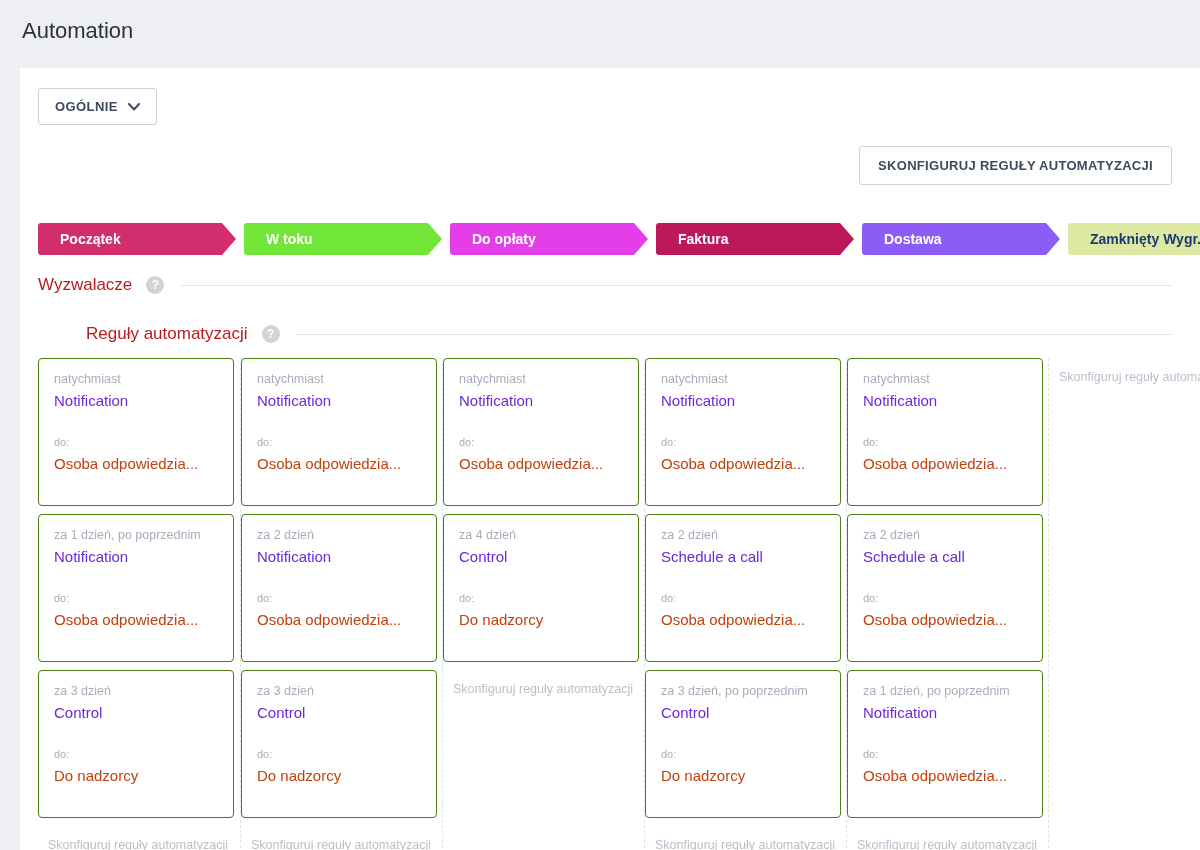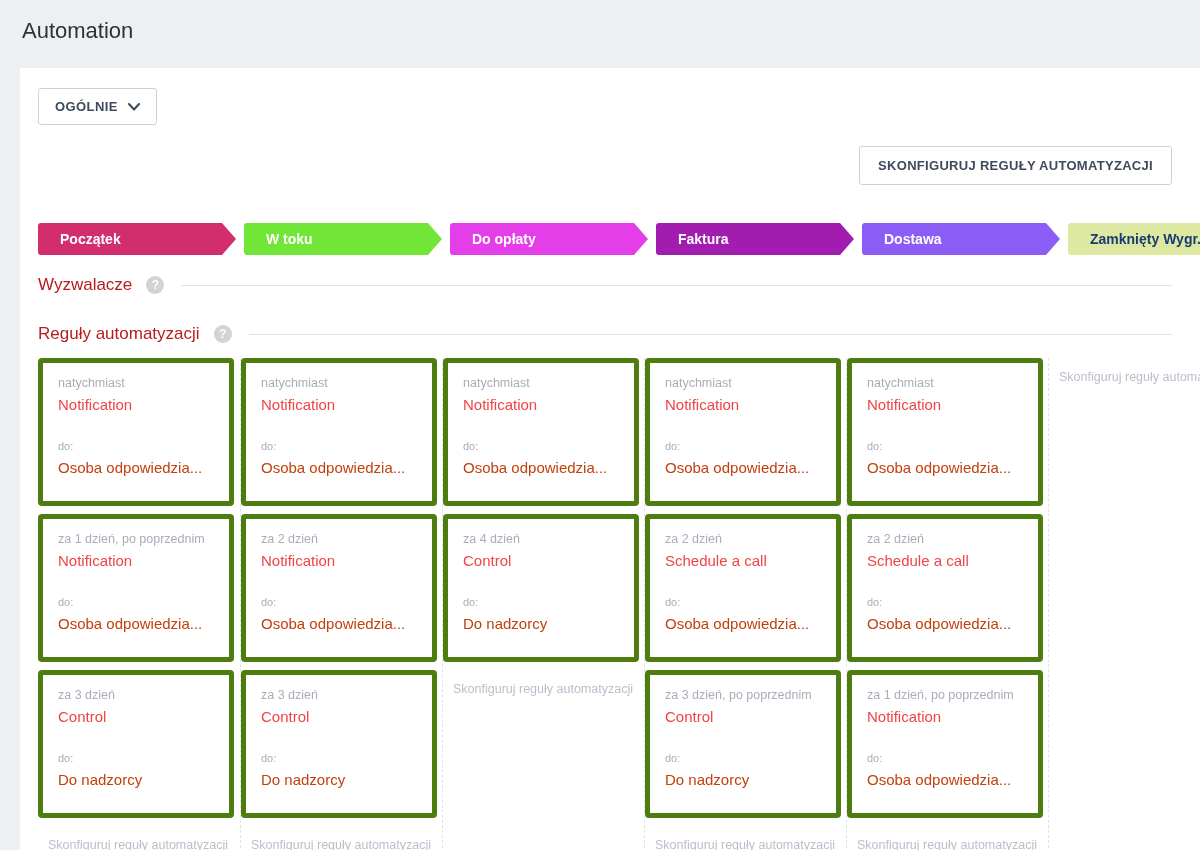--- a/index.html
+++ b/index.html
@@ -38,43 +38,43 @@
   .stage {
     flex:0 0 198px; height:32px; line-height:32px;
     padding-left:22px; box-sizing:border-box;
     font-size:14px; font-weight:700; color:#fff;
     border-radius:3px;
     clip-path:polygon(0 0, 184px 0, 198px 16px, 184px 32px, 0 32px);
     cursor:pointer; white-space:nowrap; overflow:hidden;
   }
   
   .section-row { display:flex; align-items:center; margin-top:19px; }
-  .section-row.second { margin-top:29px; }
+  .section-row.second { margin-top:29px;margin-left:48px; }
   .section-title { font-size:17px; color:#b91c1c; font-weight:400; }
   .help-icon {
     width:18px; height:18px; border-radius:50%; background:#d3d3d3;
     color:#fff; font-size:12px; font-weight:700; text-align:center;
     line-height:18px; margin-left:14px; cursor:pointer; flex:0 0 18px;
   }
   .section-line { flex:1; height:1px; background:#e3e3e3; margin-left:17px; }
   
   .rules-grid {
     display:grid; grid-template-columns:repeat(6, 202px);
     margin-top:14px; width:calc(100% + 28px); overflow:hidden;
     min-height:505px; align-items:stretch;
   }
   .rule-col { min-height:505px; }
   .rule-col + .rule-col { border-left:1px dashed #dfe3e8; }
   .rule-card {
     width:196px; height:148px; box-sizing:border-box;
-    background:#fff; border:5px solid #4d7c0f; border-radius:4px;
+    background:#fff; border:1px solid #4d7c0f; border-radius:4px;
     margin:0 4px 8px 0; padding:13px 15px; cursor:pointer;
   }
   .rule-delay { display:block; font-size:12.5px; color:#a7aeb9; }
-  .rule-action { display:block; font-size:15px; color:#ef4444; margin-top:6px; }
+  .rule-action { display:block; font-size:15px; color:#6d28d9; margin-top:6px; }
   .rule-to { display:block; font-size:11px; color:#a7aeb9; margin-top:27px; }
   .rule-recipient {
     display:block; font-size:15px; color:#c2410c; margin-top:7px;
     cursor:pointer; white-space:nowrap; overflow:hidden;
   }
   .rule-placeholder {
     padding:12px 10px 0 10px; font-size:12.5px; color:#b9bfca;
     white-space:nowrap; overflow:hidden; cursor:pointer;
   }
 </style>
@@ -93,21 +93,21 @@
   </button>
 
   <div class="configure-row">
     <button class="configure-btn">SKONFIGURUJ REGUŁY AUTOMATYZACJI</button>
   </div>
 
   <div class="stage-bar" id="stage-bar">
       <div class="stage" style="background: rgb(210, 45, 109); color: rgb(255, 255, 255);">Początek</div>
       <div class="stage" style="background: rgb(114, 230, 54); color: rgb(255, 255, 255);">W toku</div>
       <div class="stage" style="background: rgb(228, 62, 233); color: rgb(255, 255, 255);">Do opłaty</div>
-      <div class="stage" style="background: #a21caf; color: rgb(255, 255, 255);">Faktura</div>
+      <div class="stage" style="background: #be185d; color: rgb(255, 255, 255);">Faktura</div>
       <div class="stage" style="background: #8b5cf6; color: rgb(255, 255, 255);">Dostawa</div>
       <div class="stage" style="background: rgb(221, 233, 163); color: rgb(27, 58, 112);">Zamknięty Wygr...</div>
     </div>
 
   <div class="section-row">
     <span class="section-title">Wyzwalacze</span>
     <span class="help-icon">?</span>
     <span class="section-line"></span>
   </div>
 

